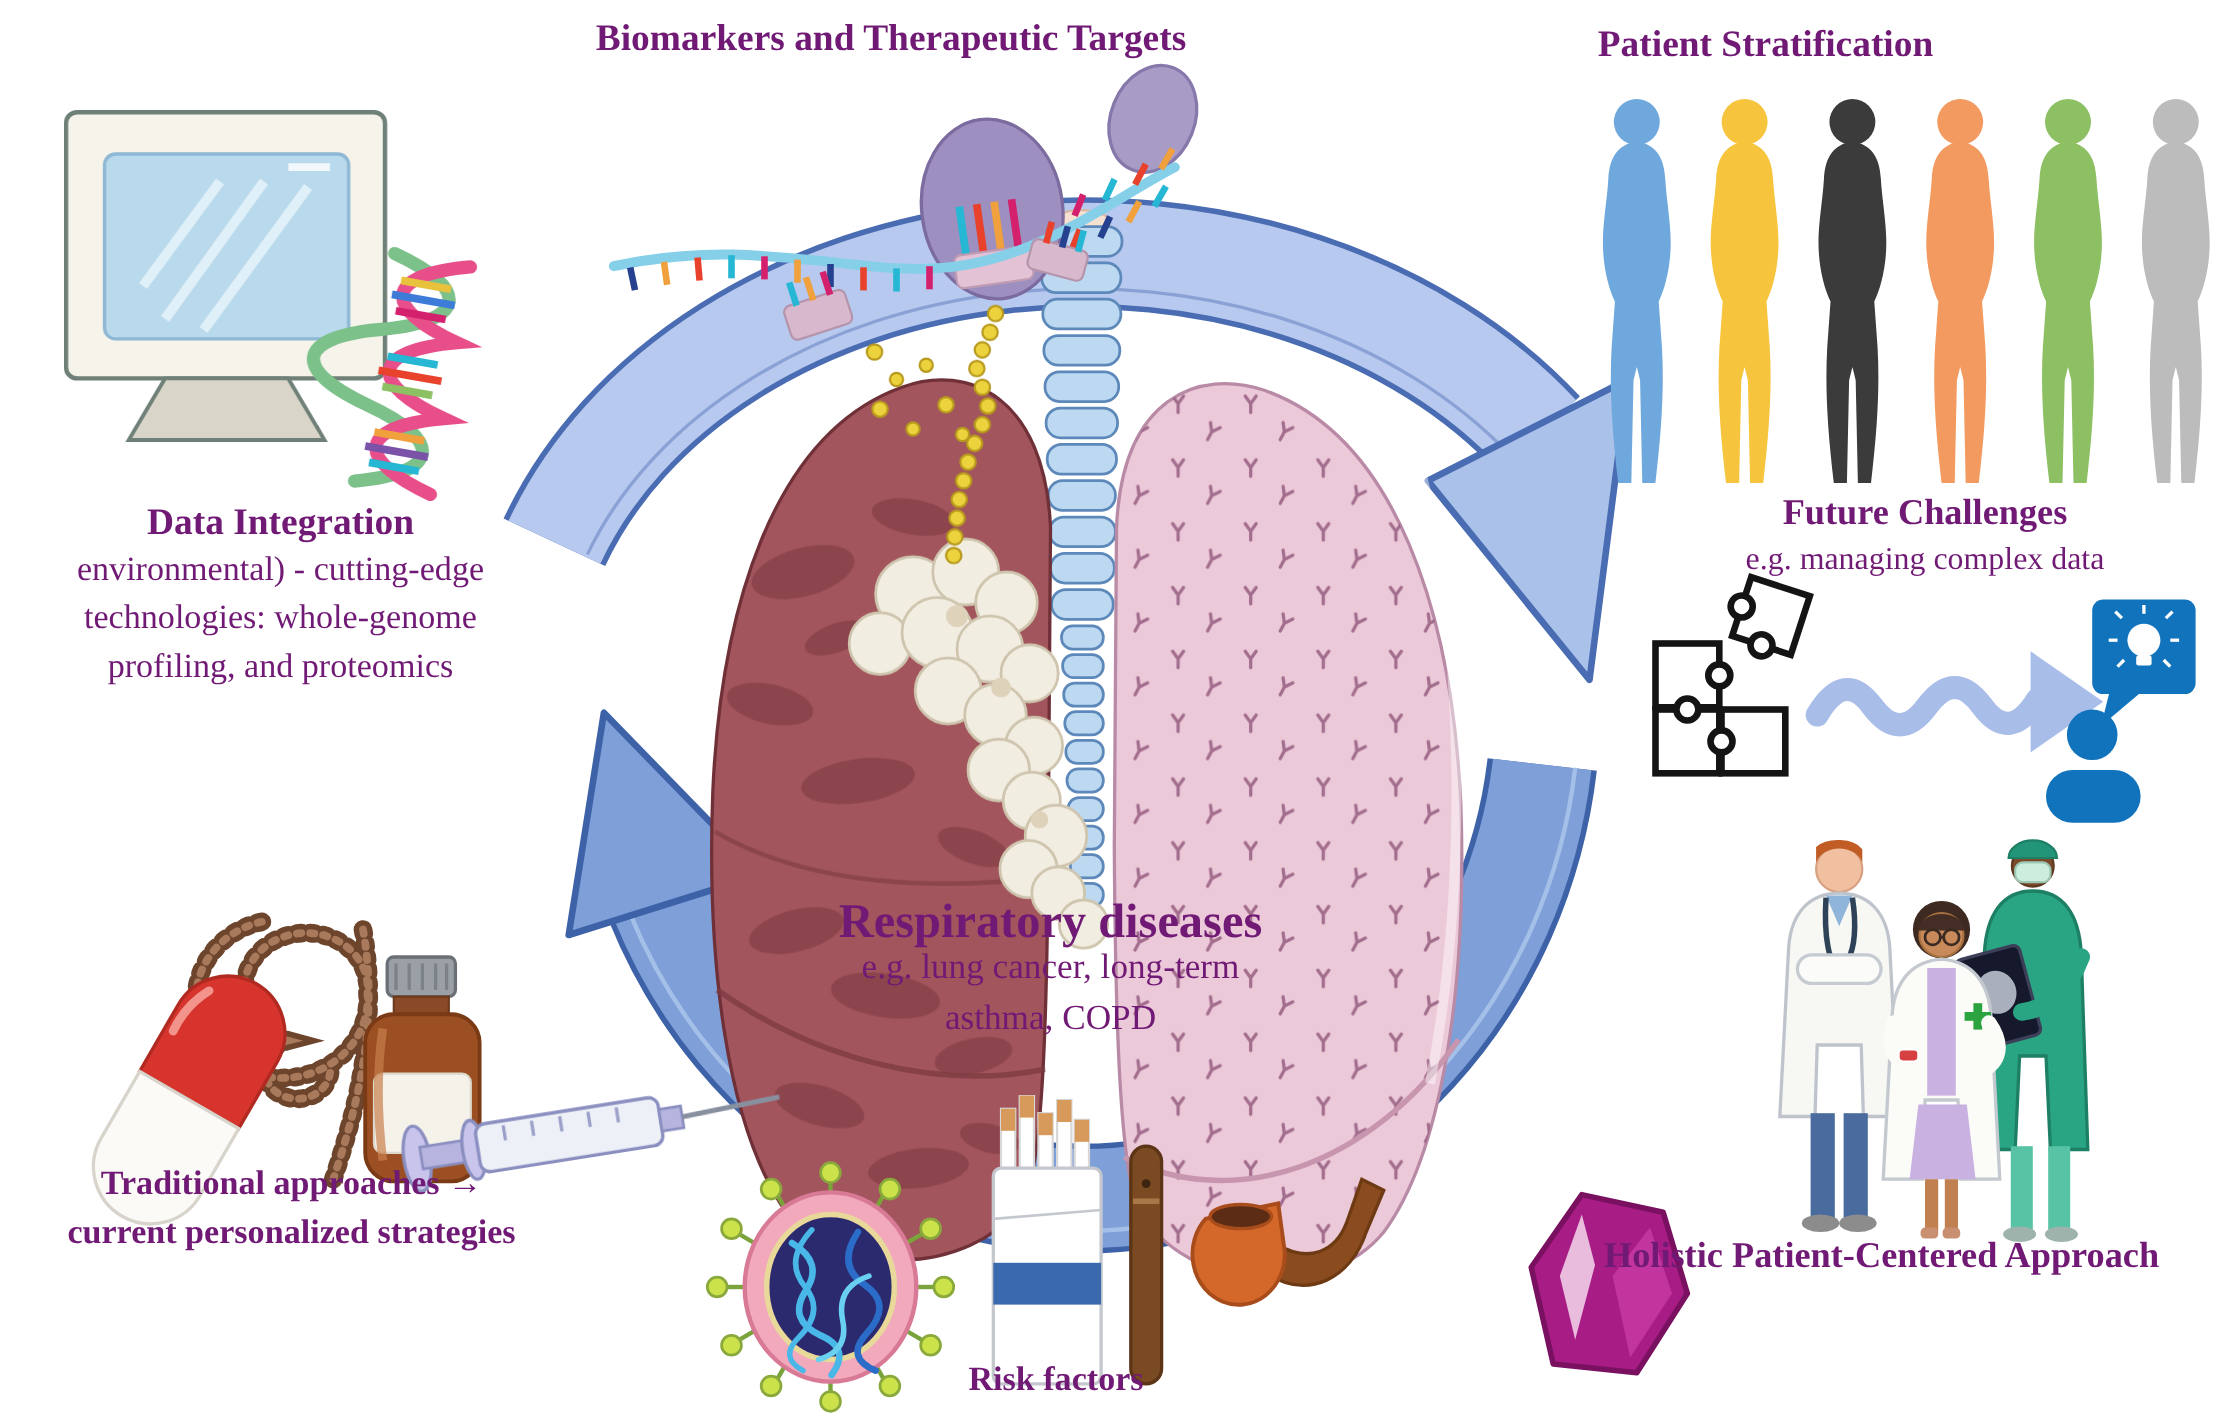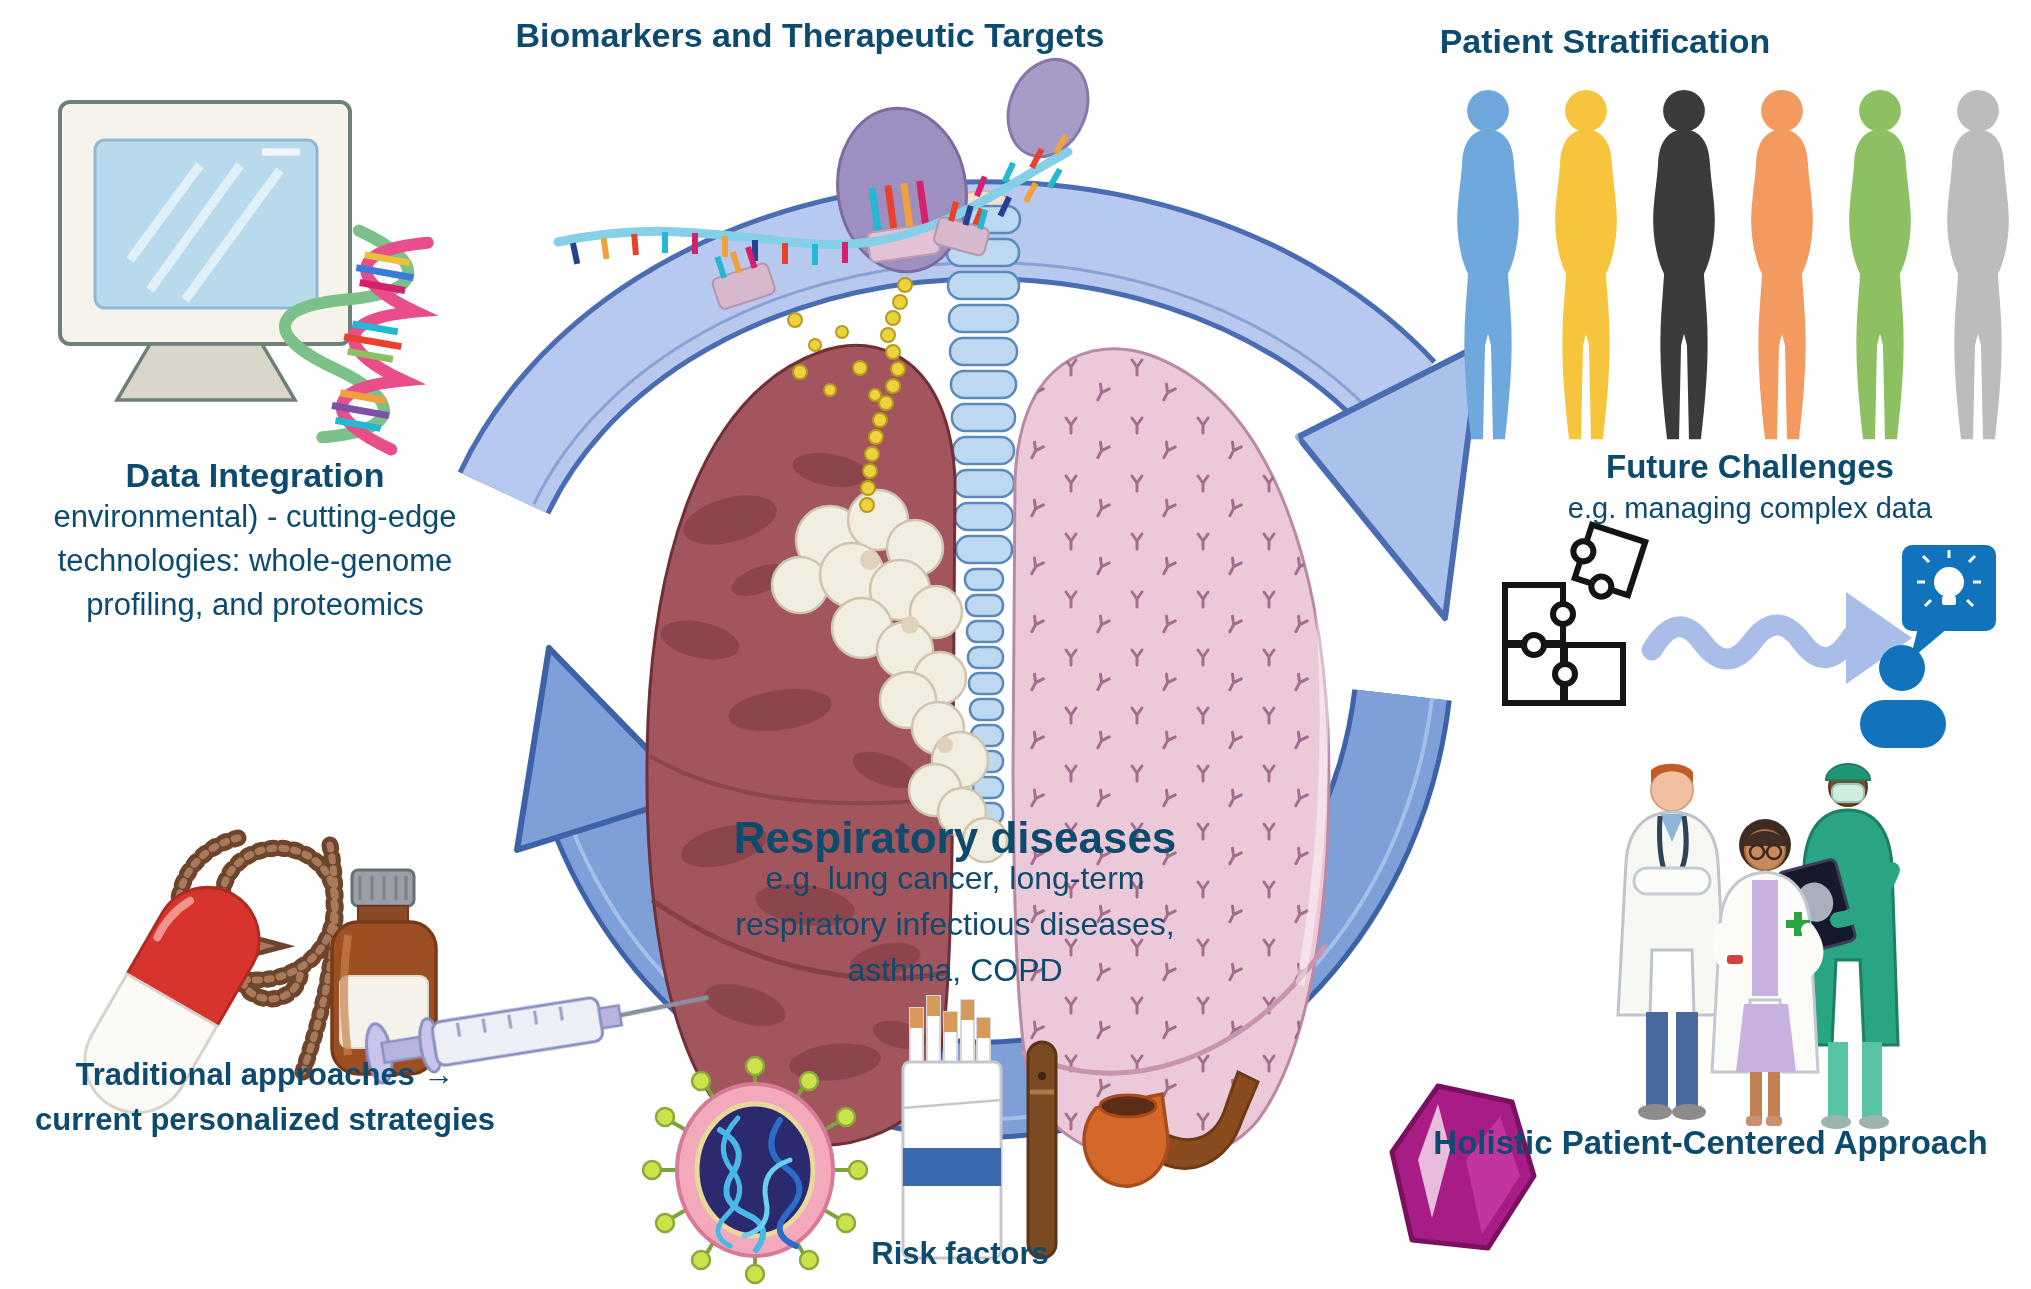--- a/index.html
+++ b/index.html
@@ -1,19 +1,19 @@
 <!DOCTYPE html>
 <html><head>
 <meta charset="utf-8">
 <style>
   html,body{margin:0;padding:0;background:#fff;}
   .canvas{position:relative;width:2031px;height:1289px;background:#fff;overflow:hidden;
           font-family:"Liberation Sans",sans-serif;color:#4d5976;}
   .art{position:absolute;left:0;top:0;}
-  .txt{position:absolute;text-align:center;color:#0c4a6e;font-weight:600;line-height:1.25;}
+  .txt{position:absolute;text-align:center;color:#701a75;font-weight:600;line-height:1.25;font-family:Liberation Serif, serif;}
   .t-biomarkers{left:400px;top:14px;width:820px;font-size:34px;}
   .t-stratification{left:1390px;top:20px;width:430px;font-size:34px;}
   .t-future-title{left:1530px;top:446px;width:440px;font-size:33px;}
   .t-future-sub{left:1480px;top:490px;width:540px;font-size:29px;font-weight:500;}
   .t-holistic{left:1390px;top:1122px;width:641px;font-size:33px;}
   .t-dataint-title{left:15px;top:454px;width:480px;font-size:34px;}
   .t-dataint-body{left:0px;top:498px;width:510px;font-size:31px;font-weight:500;}
   .t-dataint-body div{height:44px;}
   .t-traditional{left:5px;top:1056px;width:520px;font-size:31px;}
   .t-traditional div{height:45px;}
@@ -443,18 +443,17 @@
   <div>technologies: whole-genome</div>
   <div>profiling, and proteomics</div>
 </div>
 <div class="txt t-traditional">
   <div>Traditional approaches →</div>
   <div>current personalized strategies</div>
 </div>
 <div class="txt t-respiratory">
   <div class="rt">Respiratory diseases</div>
   <div>e.g. lung cancer, long-term</div>
-  <div>respiratory infectious diseases,</div>
   <div>asthma, COPD</div>
 </div>
 <div class="txt t-risk">Risk factors</div>
 
 </div>
 
 </body></html>

